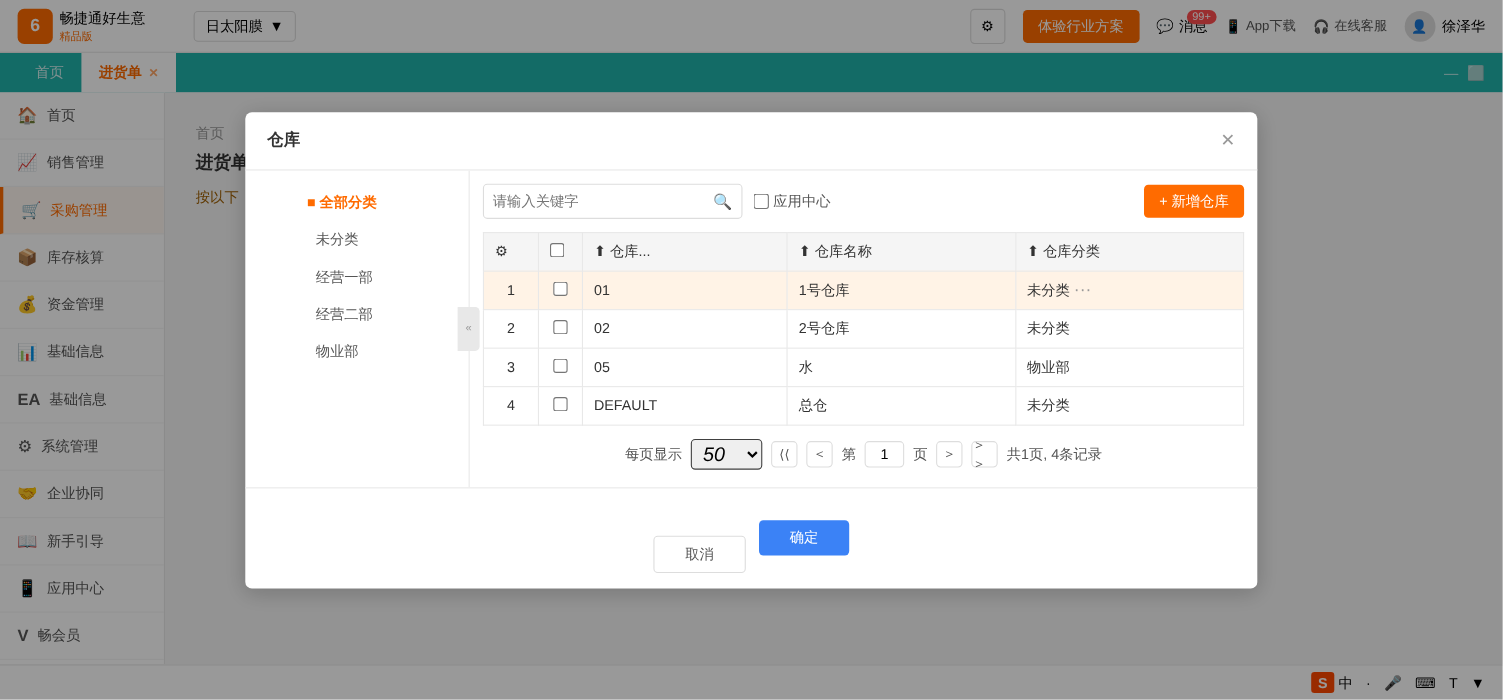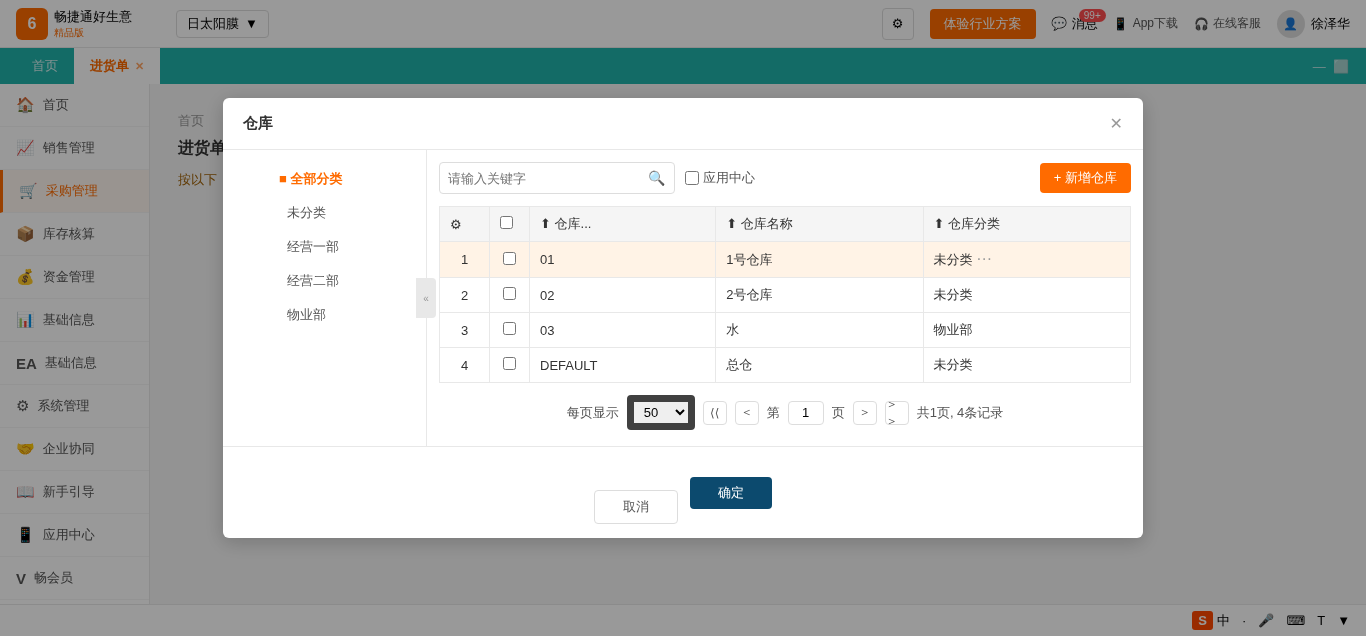--- a/index.html
+++ b/index.html
@@ -264,25 +264,26 @@
     .pagination-area {
       display: flex;
       align-items: center;
       justify-content: center;
       padding: 12px 0 4px;
       gap: 8px;
       font-size: 13px;
       color: #555;
     }
     .page-size-select {
-      border: 7px solid #404040;
+      border: 1px solid #404040;
       border-radius: 4px;
       padding: 2px 6px;
-      font-size: 13px;
-      cursor: pointer;
+      font-size: 18px;
+      cursor: pointer;
+      font-style: italic;
     }
     .page-btn {
       width: 24px; height: 24px;
       border: 1px solid #ddd;
       border-radius: 4px;
       display: flex; align-items: center; justify-content: center;
       cursor: pointer;
       background: #fff;
       font-size: 12px;
       color: #555;
@@ -308,21 +309,21 @@
       background: #fff;
       border: 1px solid #ddd;
       border-radius: 4px;
       padding: 7px 28px;
       cursor: pointer;
       font-size: 13px;
       color: #555;
       margin-top: 29px;
     }
     .confirm-btn {
-      background: #0c4a6e;
+      background: #3b82f6;
       color: #fff;
       border: none;
       border-radius: 4px;
       padding: 7px 28px;
       cursor: pointer;
       font-size: 13px;
     }
 
     
     .bottom-bar {
@@ -546,21 +547,21 @@
                 <tr>
                   <td class="col-index">2</td>
                   <td class="col-check"><input type="checkbox" style=""></td>
                   <td>02</td>
                   <td>2号仓库</td>
                   <td>未分类</td>
                 </tr>
                 <tr>
                   <td class="col-index">3</td>
                   <td class="col-check"><input type="checkbox" style=""></td>
-                  <td>03</td>
+                  <td>05</td>
                   <td>水</td>
                   <td>物业部</td>
                 </tr>
                 <tr>
                   <td class="col-index">4</td>
                   <td class="col-check"><input type="checkbox" style=""></td>
                   <td>DEFAULT</td>
                   <td>总仓</td>
                   <td>未分类</td>
                 </tr>

